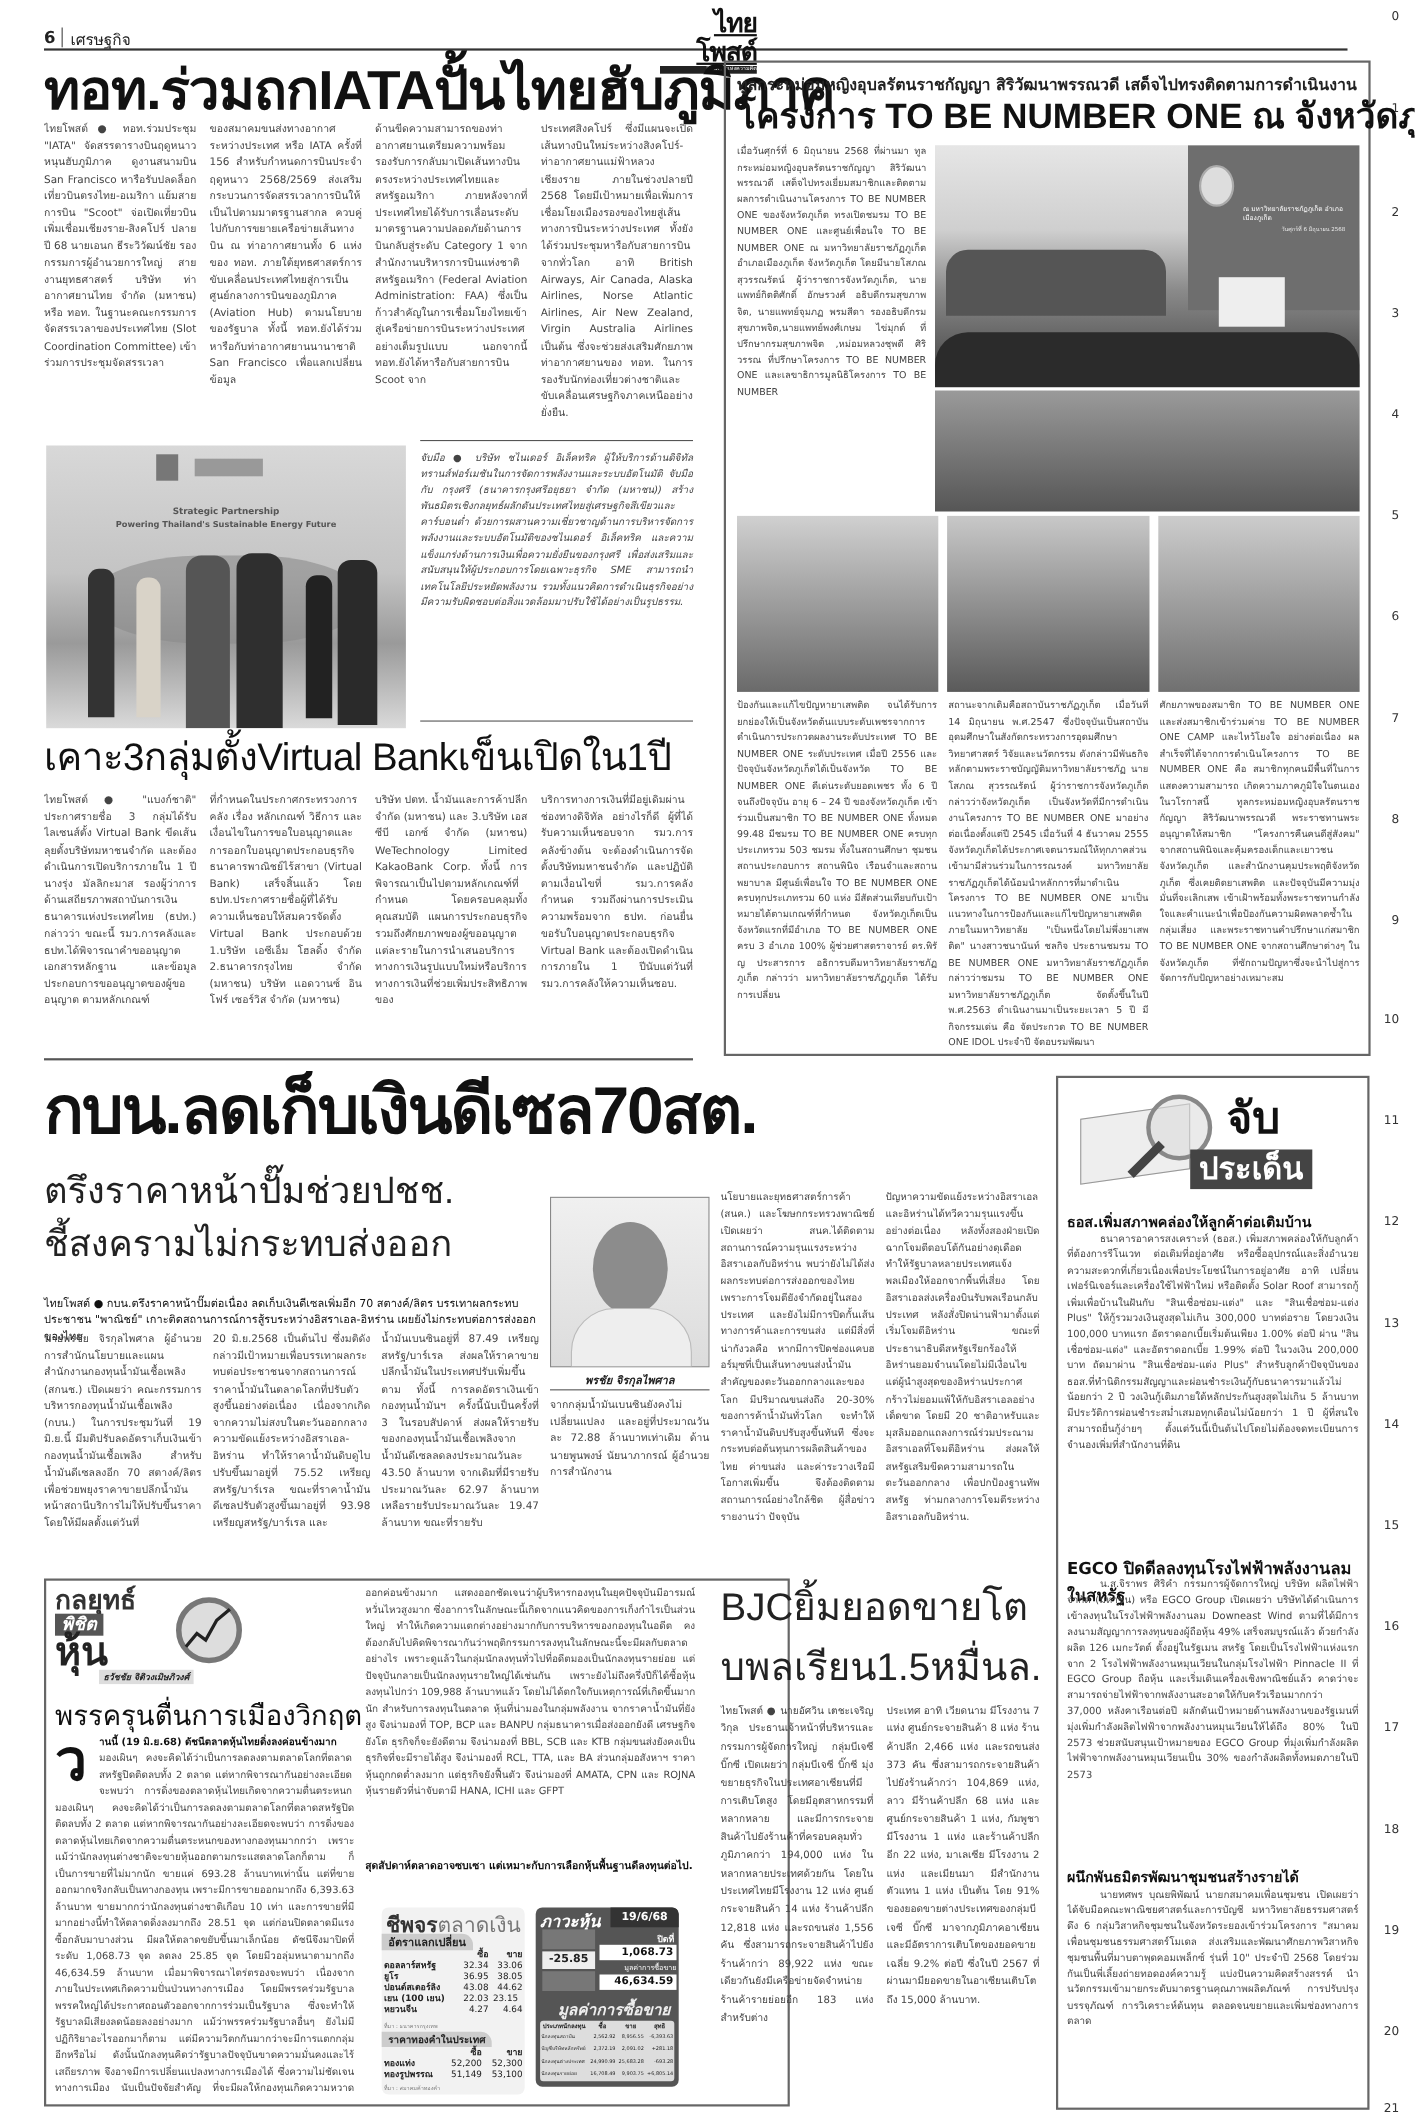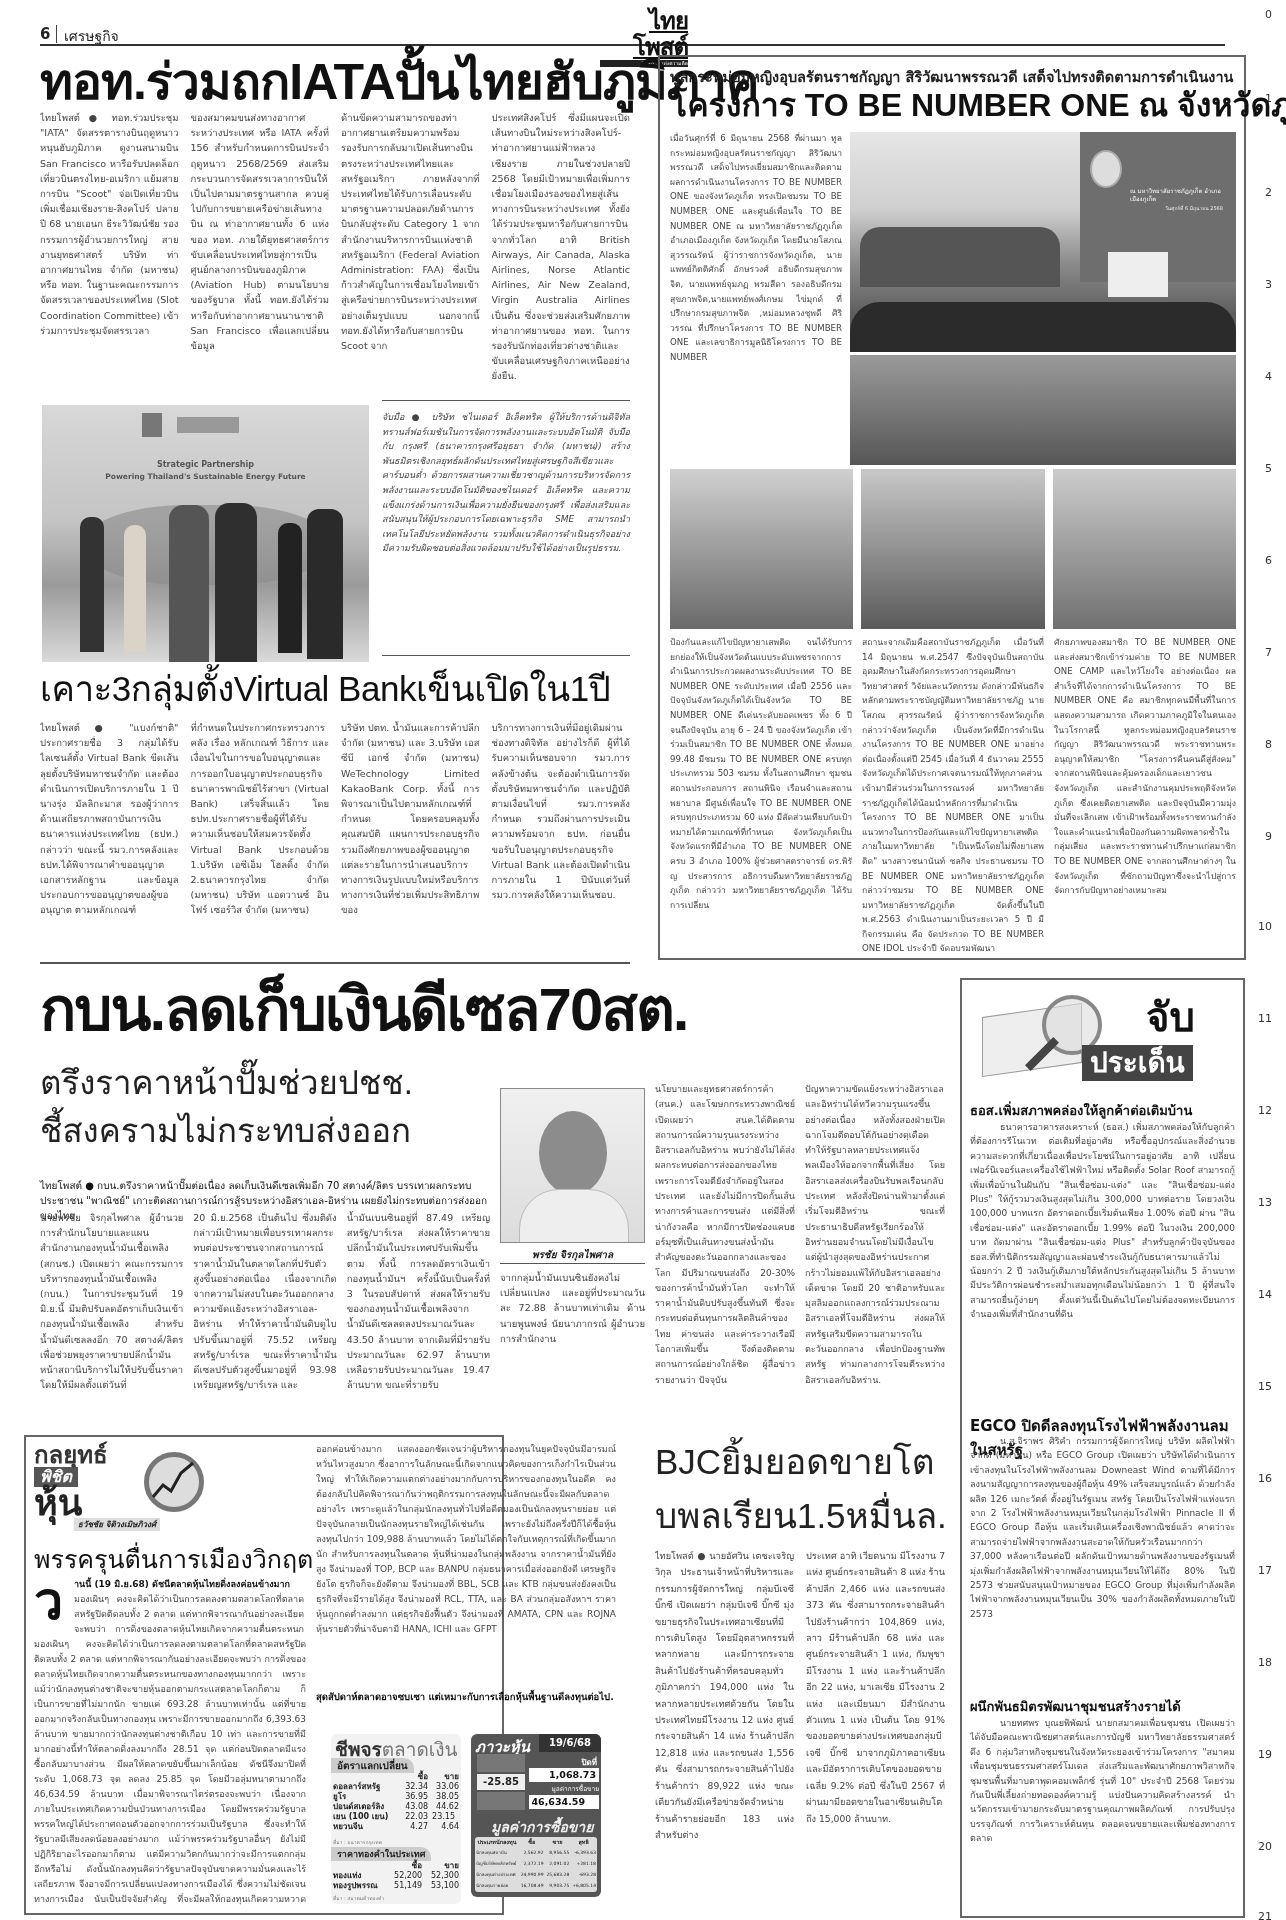--- a/index.html
+++ b/index.html
@@ -132,32 +132,32 @@
 </div>
 <div class="abs txt" style="left:500px;top:1270px;width:145px;height:150px;overflow:hidden">จากกลุ่มน้ำมันเบนซินยังคงไม่เปลี่ยนแปลง และอยู่ที่ประมาณวันละ 72.88 ล้านบาทเท่าเดิม ด้านนายพูนพงษ์ นัยนาภากรณ์ ผู้อำนวยการสำนักงาน</div>
 <div class="abs txt" style="left:655px;top:1082px;width:140px;height:340px;overflow:hidden;font-size:9px;line-height:15.3px">นโยบายและยุทธศาสตร์การค้า (สนค.) และโฆษกกระทรวงพาณิชย์ เปิดเผยว่า สนค.ได้ติดตามสถานการณ์ความรุนแรงระหว่างอิสราเอลกับอิหร่าน พบว่ายังไม่ได้ส่งผลกระทบต่อการส่งออกของไทย เพราะการโจมตียังจำกัดอยู่ในสองประเทศ และยังไม่มีการปิดกั้นเส้นทางการค้าและการขนส่ง แต่มีสิ่งที่น่ากังวลคือ หากมีการปิดช่องแคบฮอร์มุซที่เป็นเส้นทางขนส่งน้ำมันสำคัญของตะวันออกกลางและของโลก มีปริมาณขนส่งถึง 20-30% ของการค้าน้ำมันทั่วโลก จะทำให้ราคาน้ำมันดิบปรับสูงขึ้นทันที ซึ่งจะกระทบต่อต้นทุนการผลิตสินค้าของไทย ค่าขนส่ง และค่าระวางเรือมีโอกาสเพิ่มขึ้น จึงต้องติดตามสถานการณ์อย่างใกล้ชิด ผู้สื่อข่าวรายงานว่า ปัจจุบัน</div>
 <div class="abs txt" style="left:805px;top:1082px;width:140px;height:340px;overflow:hidden;font-size:9px;line-height:15.3px">ปัญหาความขัดแย้งระหว่างอิสราเอลและอิหร่านได้ทวีความรุนแรงขึ้นอย่างต่อเนื่อง หลังทั้งสองฝ่ายเปิดฉากโจมตีตอบโต้กันอย่างดุเดือด ทำให้รัฐบาลหลายประเทศแจ้งพลเมืองให้ออกจากพื้นที่เสี่ยง โดยอิสราเอลส่งเครื่องบินรับพลเรือนกลับประเทศ หลังสั่งปิดน่านฟ้ามาตั้งแต่เริ่มโจมตีอิหร่าน ขณะที่ประธานาธิบดีสหรัฐเรียกร้องให้อิหร่านยอมจำนนโดยไม่มีเงื่อนไข แต่ผู้นำสูงสุดของอิหร่านประกาศกร้าวไม่ยอมแพ้ให้กับอิสราเอลอย่างเด็ดขาด โดยมี 20 ชาติอาหรับและมุสลิมออกแถลงการณ์ร่วมประณามอิสราเอลที่โจมตีอิหร่าน ส่งผลให้สหรัฐเสริมขีดความสามารถในตะวันออกกลาง เพื่อปกป้องฐานทัพสหรัฐ ท่ามกลางการโจมตีระหว่างอิสราเอลกับอิหร่าน.</div>
 
 <div class="abs box" style="left:960px;top:978px;width:285px;height:940px">
   <div class="abs" style="left:20px;top:10px;width:250px;height:100px">
     <div class="abs" style="left:0;top:20px;width:100px;height:60px;background:#eee;border:1px solid #999;transform:skewY(-8deg)"></div>
     <div class="abs" style="left:60px;top:5px;width:60px;height:60px;border-radius:50%;border:4px solid #888;background:rgba(220,220,220,.6)"></div>
     <div class="abs" style="left:40px;top:60px;width:40px;height:8px;background:#444;transform:rotate(-45deg)"></div>
-    <div class="abs" style="left:164px;top:5px;font-size:40px;font-weight:900;color:#111;line-height:44px">จับ</div>
+    <div class="abs" style="left:133px;top:5px;font-size:40px;font-weight:900;color:#111;line-height:44px">จับ</div>
     <div class="abs" style="left:100px;top:55px;padding:0 8px;font-size:28px;font-weight:900;color:#fff;background:#444;line-height:36px">ประเด็น</div>
   </div>
   <div class="abs" style="left:8px;top:120px;width:265px;font-size:13px;font-weight:bold;color:#111">ธอส.เพิ่มสภาพคล่องให้ลูกค้าต่อเติมบ้าน</div>
   <div class="abs txt" style="left:8px;top:140px;width:265px;height:292px;overflow:hidden;font-size:9px;line-height:14.4px;text-indent:30px">ธนาคารอาคารสงเคราะห์ (ธอส.) เพิ่มสภาพคล่องให้กับลูกค้าที่ต้องการรีโนเวท ต่อเติมที่อยู่อาศัย หรือซื้ออุปกรณ์และสิ่งอำนวยความสะดวกที่เกี่ยวเนื่องเพื่อประโยชน์ในการอยู่อาศัย อาทิ เปลี่ยนเฟอร์นิเจอร์และเครื่องใช้ไฟฟ้าใหม่ หรือติดตั้ง Solar Roof สามารถกู้เพิ่มเพื่อบ้านในฝันกับ "สินเชื่อซ่อม-แต่ง" และ "สินเชื่อซ่อม-แต่ง Plus" ให้กู้รวมวงเงินสูงสุดไม่เกิน 300,000 บาทต่อราย โดยวงเงิน 100,000 บาทแรก อัตราดอกเบี้ยเริ่มต้นเพียง 1.00% ต่อปี ผ่าน "สินเชื่อซ่อม-แต่ง" และอัตราดอกเบี้ย 1.99% ต่อปี ในวงเงิน 200,000 บาท ถัดมาผ่าน "สินเชื่อซ่อม-แต่ง Plus" สำหรับลูกค้าปัจจุบันของ ธอส.ที่ทำนิติกรรมสัญญาและผ่อนชำระเงินกู้กับธนาคารมาแล้วไม่น้อยกว่า 2 ปี วงเงินกู้เติมภายใต้หลักประกันสูงสุดไม่เกิน 5 ล้านบาท มีประวัติการผ่อนชำระสม่ำเสมอทุกเดือนไม่น้อยกว่า 1 ปี ผู้ที่สนใจสามารถยื่นกู้ง่ายๆ ตั้งแต่วันนี้เป็นต้นไปโดยไม่ต้องจดทะเบียนการจำนองเพิ่มที่สำนักงานที่ดิน</div>
   <div class="abs" style="left:8px;top:434px;width:265px;font-size:15px;font-weight:bold;color:#111">EGCO ปิดดีลลงทุนโรงไฟฟ้าพลังงานลมในสหรัฐ</div>
   <div class="abs txt" style="left:8px;top:454px;width:265px;height:254px;overflow:hidden;font-size:9px;line-height:14.4px;text-indent:30px">น.ส.จิราพร ศิริคำ กรรมการผู้จัดการใหญ่ บริษัท ผลิตไฟฟ้า จำกัด (มหาชน) หรือ EGCO Group เปิดเผยว่า บริษัทได้ดำเนินการเข้าลงทุนในโรงไฟฟ้าพลังงานลม Downeast Wind ตามที่ได้มีการลงนามสัญญาการลงทุนของผู้ถือหุ้น 49% เสร็จสมบูรณ์แล้ว ด้วยกำลังผลิต 126 เมกะวัตต์ ตั้งอยู่ในรัฐเมน สหรัฐ โดยเป็นโรงไฟฟ้าแห่งแรกจาก 2 โรงไฟฟ้าพลังงานหมุนเวียนในกลุ่มโรงไฟฟ้า Pinnacle II ที่ EGCO Group ถือหุ้น และเริ่มเดินเครื่องเชิงพาณิชย์แล้ว คาดว่าจะสามารถจ่ายไฟฟ้าจากพลังงานสะอาดให้กับครัวเรือนมากกว่า 37,000 หลังคาเรือนต่อปี ผลักดันเป้าหมายด้านพลังงานของรัฐเมนที่มุ่งเพิ่มกำลังผลิตไฟฟ้าจากพลังงานหมุนเวียนให้ได้ถึง 80% ในปี 2573 ช่วยสนับสนุนเป้าหมายของ EGCO Group ที่มุ่งเพิ่มกำลังผลิตไฟฟ้าจากพลังงานหมุนเวียนเป็น 30% ของกำลังผลิตทั้งหมดภายในปี 2573</div>
   <div class="abs" style="left:8px;top:716px;width:265px;font-size:13px;font-weight:bold;color:#111">ผนึกพันธมิตรพัฒนาชุมชนสร้างรายได้</div>
   <div class="abs txt" style="left:8px;top:736px;width:265px;height:195px;overflow:hidden;font-size:9px;line-height:14.4px;text-indent:30px">นายทศพร บุณยพิพัฒน์ นายกสมาคมเพื่อนชุมชน เปิดเผยว่าได้จับมือคณะพาณิชยศาสตร์และการบัญชี มหาวิทยาลัยธรรมศาสตร์ ดึง 6 กลุ่มวิสาหกิจชุมชนในจังหวัดระยองเข้าร่วมโครงการ "สมาคมเพื่อนชุมชนธรรมศาสตร์โมเดล ส่งเสริมและพัฒนาศักยภาพวิสาหกิจชุมชนพื้นที่มาบตาพุดคอมเพล็กซ์ รุ่นที่ 10" ประจำปี 2568 โดยร่วมกันเป็นพี่เลี้ยงถ่ายทอดองค์ความรู้ แบ่งปันความคิดสร้างสรรค์ นำนวัตกรรมเข้ามายกระดับมาตรฐานคุณภาพผลิตภัณฑ์ การปรับปรุงบรรจุภัณฑ์ การวิเคราะห์ต้นทุน ตลอดจนขยายและเพิ่มช่องทางการตลาด</div>
 </div>
 
-<div class="abs box" style="left:24px;top:1435px;width:480px;height:480px">
+<div class="abs box" style="left:40px;top:1435px;width:678px;height:480px">
   <div class="abs" style="left:8px;top:5px;width:200px;height:85px">
     <div class="abs" style="left:0;top:0;font-size:24px;font-weight:bold;color:#333;line-height:26px">กลยุทธ์</div>
     <div class="abs" style="left:0;top:25px;padding:0 6px;font-size:16px;font-style:italic;font-weight:bold;color:#fff;background:#555;line-height:20px">พิชิต</div>
     <div class="abs" style="left:0;top:42px;font-size:36px;font-weight:900;color:#222;line-height:38px">หุ้น</div>
     <div class="abs" style="left:110px;top:10px;width:60px;height:60px;border-radius:50%;border:5px solid #777;background:#ddd">
       <svg width="50" height="50" viewBox="0 0 50 50">
           <polyline points="4,40 14,28 22,34 32,16 44,6" fill="none" stroke="#222" stroke-width="3"></polyline>
         </svg>
     </div>
     <div class="abs" style="left:40px;top:76px;padding:0 4px;font-size:8px;font-style:italic;font-weight:bold;background:#ddd">ธวัชชัย จิติวงเมิษภิวงศ์</div>
@@ -239,21 +239,21 @@
 
   <div class="abs" style="left:445px;top:297px;width:130px;height:163px;background:#555;border-radius:6px;color:#fff">
     <div class="abs" style="left:4px;top:1px;font-size:15px;font-weight:900;font-style:italic;color:#fff">ภาวะหุ้น</div>
     <div class="abs" style="left:68px;top:0;width:62px;height:18px;background:#333;border-radius:0 6px 0 0;font-size:10px;font-weight:bold;text-align:center;line-height:18px">19/6/68</div>
     <div class="abs" style="left:6px;top:40px;width:48px;height:16px;background:#eee;color:#222;font-size:10px;font-weight:bold;text-align:center;line-height:16px">-25.85</div>
     <div class="abs" style="left:6px;top:20px;width:48px;height:18px;background:#777"></div>
     <div class="abs" style="left:6px;top:58px;width:48px;height:18px;background:#777"></div>
     <div class="abs" style="left:60px;top:22px;width:66px;text-align:right;font-size:8px;font-weight:bold">ปิดที่</div>
     <div class="abs" style="left:58px;top:34px;width:70px;height:14px;background:#fff;color:#111;font-size:9.5px;font-weight:bold;text-align:right;padding-right:3px;line-height:14px">1,068.73</div>
     <div class="abs" style="left:58px;top:50px;width:70px;font-size:6.5px;text-align:right">มูลค่าการซื้อขาย</div>
-    <div class="abs" style="left:58px;top:61px;width:70px;height:14px;background:#fff;color:#111;font-size:9.5px;font-weight:bold;text-align:right;padding-right:14px;line-height:14px">46,634.59</div>
+    <div class="abs" style="left:58px;top:61px;width:70px;height:14px;background:#fff;color:#111;font-size:9.5px;font-weight:bold;text-align:right;padding-right:3px;line-height:14px">46,634.59</div>
     <div class="abs" style="left:20px;top:82px;font-size:14px;font-weight:900;font-style:italic;color:#eee">มูลค่าการซื้อขาย</div>
     <div class="abs" style="left:4px;top:103px;width:122px;height:55px;background:#ddd;border-radius:3px;color:#222">
       <table style="width:100%;border-collapse:collapse">
         <thead>
             <tr id="inv-head">
               <th style="font-size: 5.5px; padding: 1px;">ประเภทนักลงทุน</th>
               <th style="font-size: 5.5px; padding: 1px;">ซื้อ</th>
               <th style="font-size: 5.5px; padding: 1px;">ขาย</th>
               <th style="font-size: 5.5px; padding: 1px;">สุทธิ</th>
             </tr>

